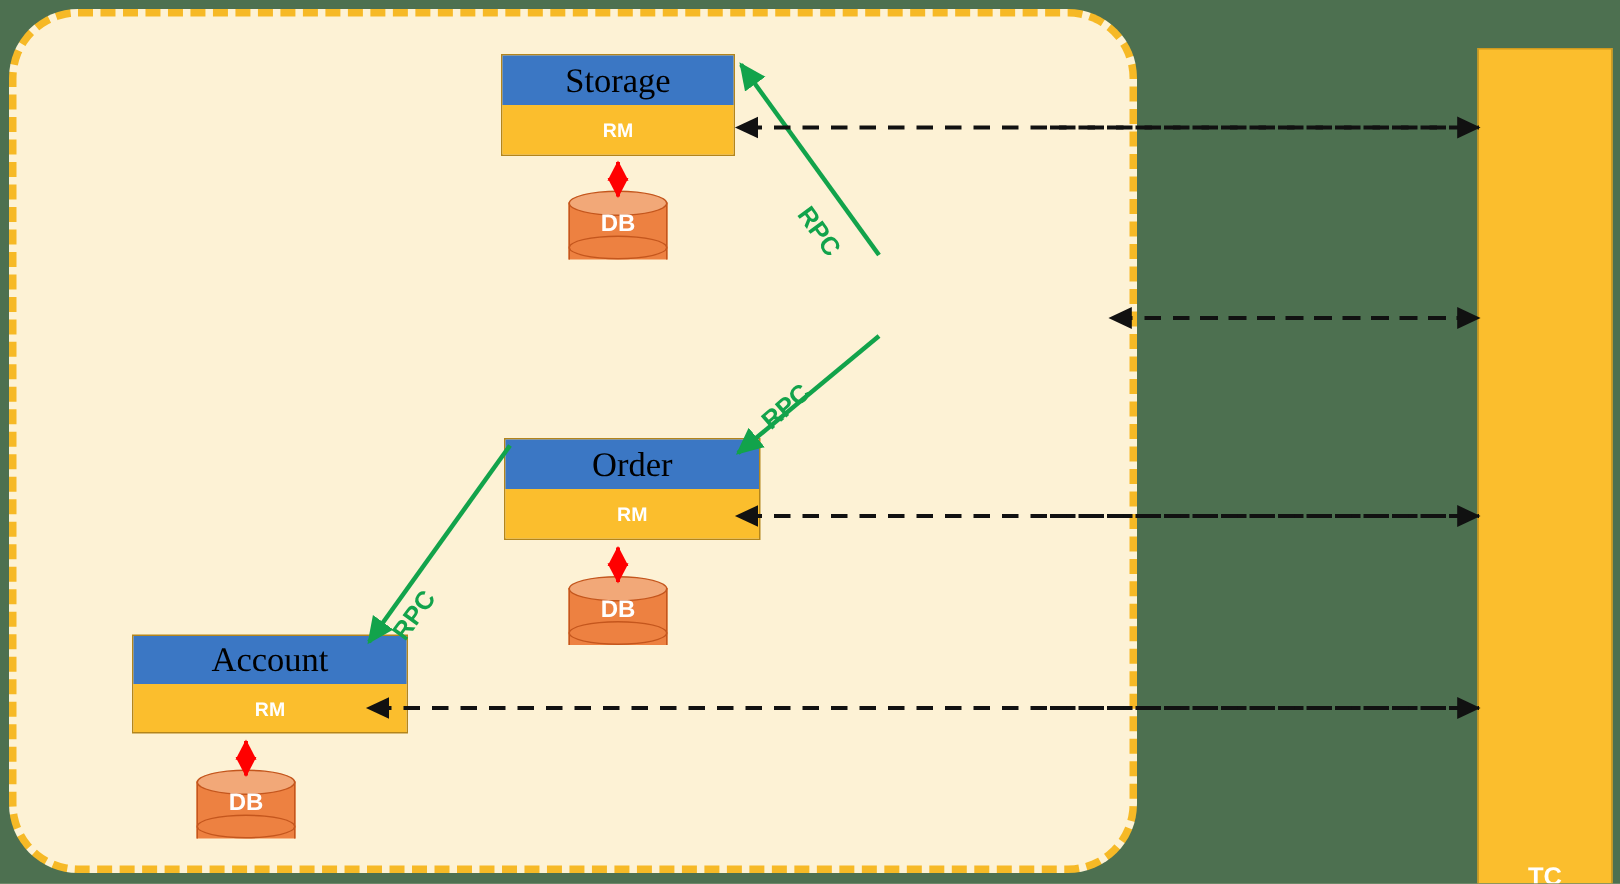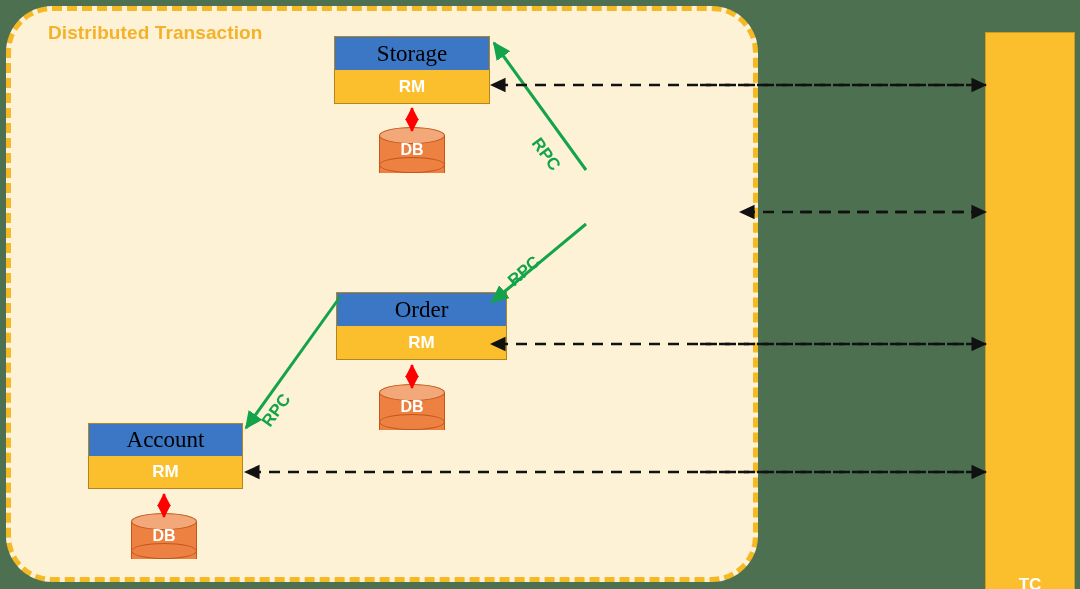--- a/index.html
+++ b/index.html
@@ -52,21 +52,21 @@
     display: flex;
     align-items: center;
     justify-content: center;
     box-sizing: border-box;
     height: 50%;
     font-family: Liberation Serif, serif;
   }
   .node .bot {
     background: #fbbe2d;
     color: #ffffff;
-    font-size: 17px;
+    font-size: 13px;
     font-weight: bold;
     display: flex;
     align-items: center;
     justify-content: center;
     box-sizing: border-box;
     height: 50%;
   }
 
   
   .db {
@@ -144,21 +144,20 @@
     font-size: 17px;
     font-weight: bold;
   }
 </style>
 </head>
 <body>
 
 <div id="stage">
 
   <div class="tx-container"></div>
-  <div class="tx-title">Distributed Transaction</div>
 
   <div class="node" style="left:334px; top:36px; width:156px; height:68px;">
     <div class="top">Storage</div>
     <div class="bot">RM</div>
   </div>
   <div class="db" style="left:379px; top:127px;">
     <div class="body"></div>
     <div class="bottom-cap"></div>
     <div class="top-cap"></div>
     <div class="label">DB</div>
@@ -169,21 +168,21 @@
     <div class="top">Order</div>
     <div class="bot">RM</div>
   </div>
   <div class="db" style="left:379px; top:384px;">
     <div class="body"></div>
     <div class="bottom-cap"></div>
     <div class="top-cap"></div>
     <div class="label">DB</div>
   </div>
 
-  <div class="node" style="left:88px; top:423px; width:155px; height:66px;">
+  <div class="node" style="left:88px; top:423px; width:184px; height:66px;">
     <div class="top">Account</div>
     <div class="bot">RM</div>
   </div>
   <div class="db" style="left:131px; top:513px;">
     <div class="body"></div>
     <div class="bottom-cap"></div>
     <div class="top-cap"></div>
     <div class="label">DB</div>
   </div>
 

